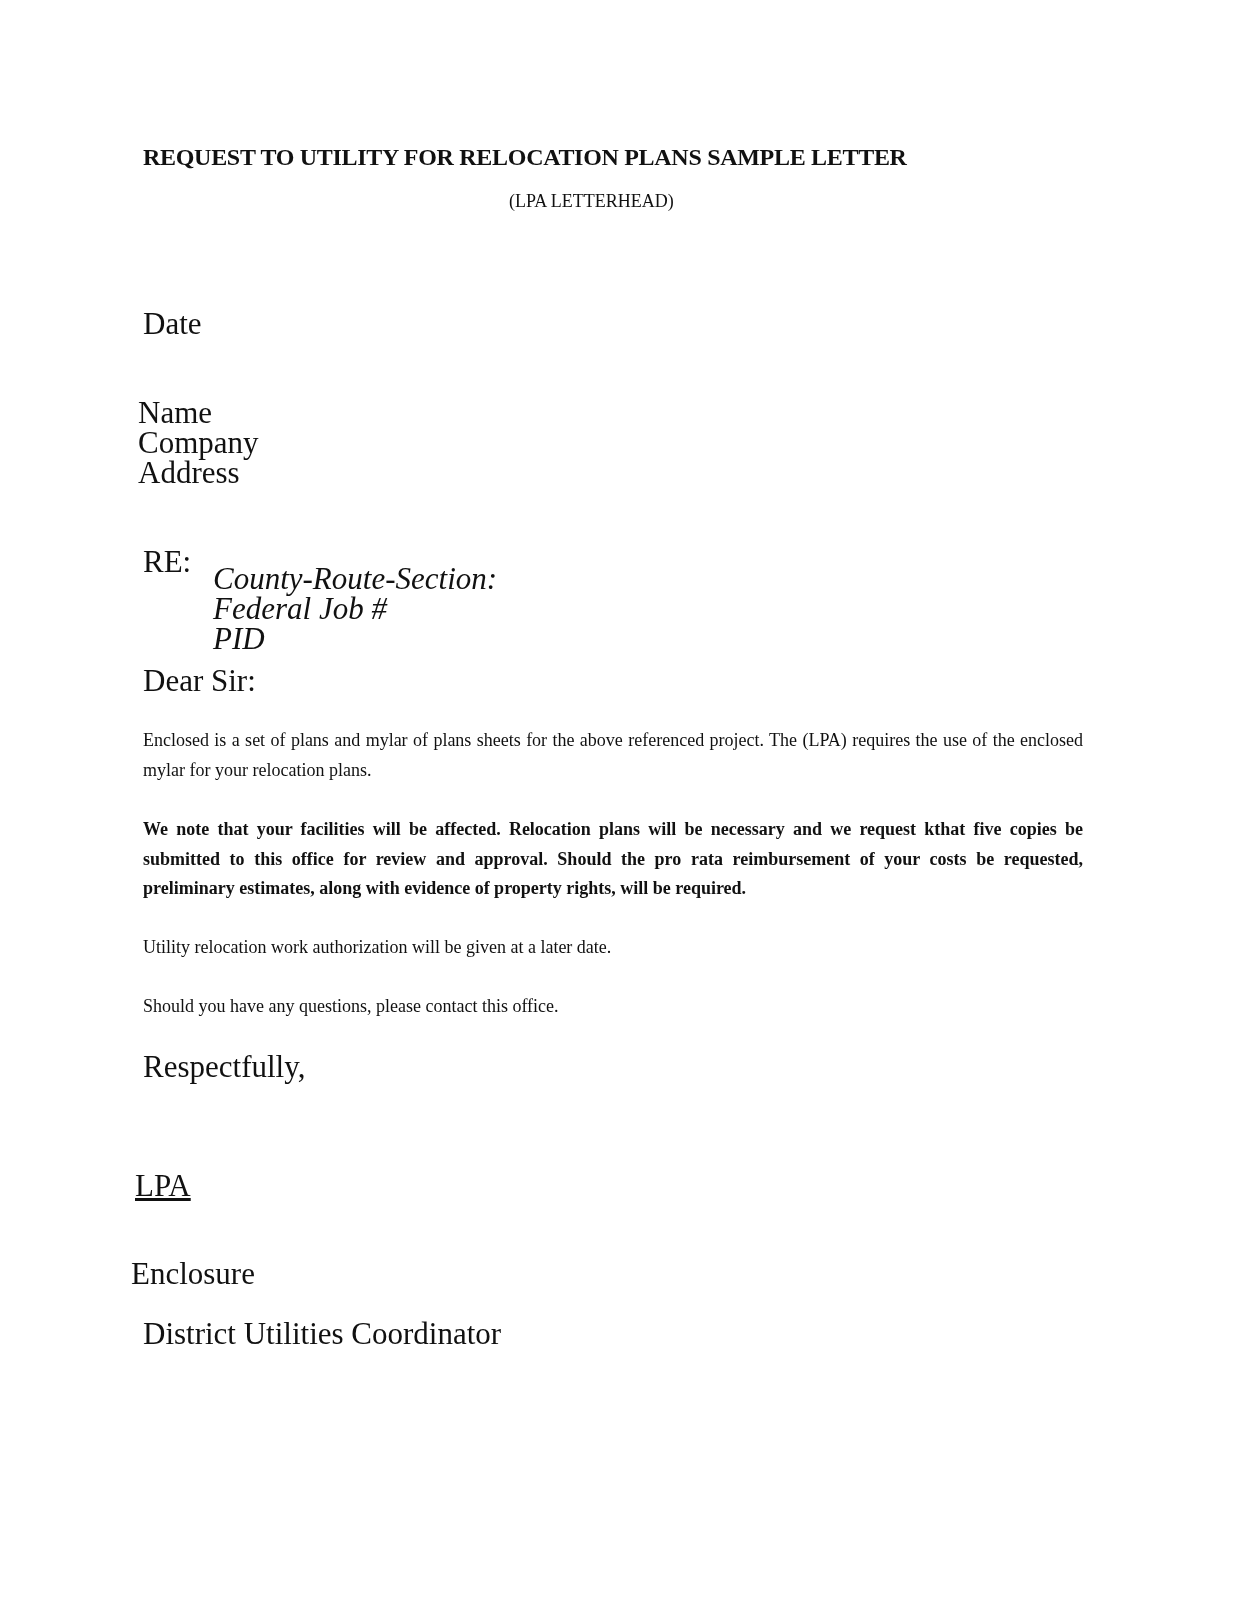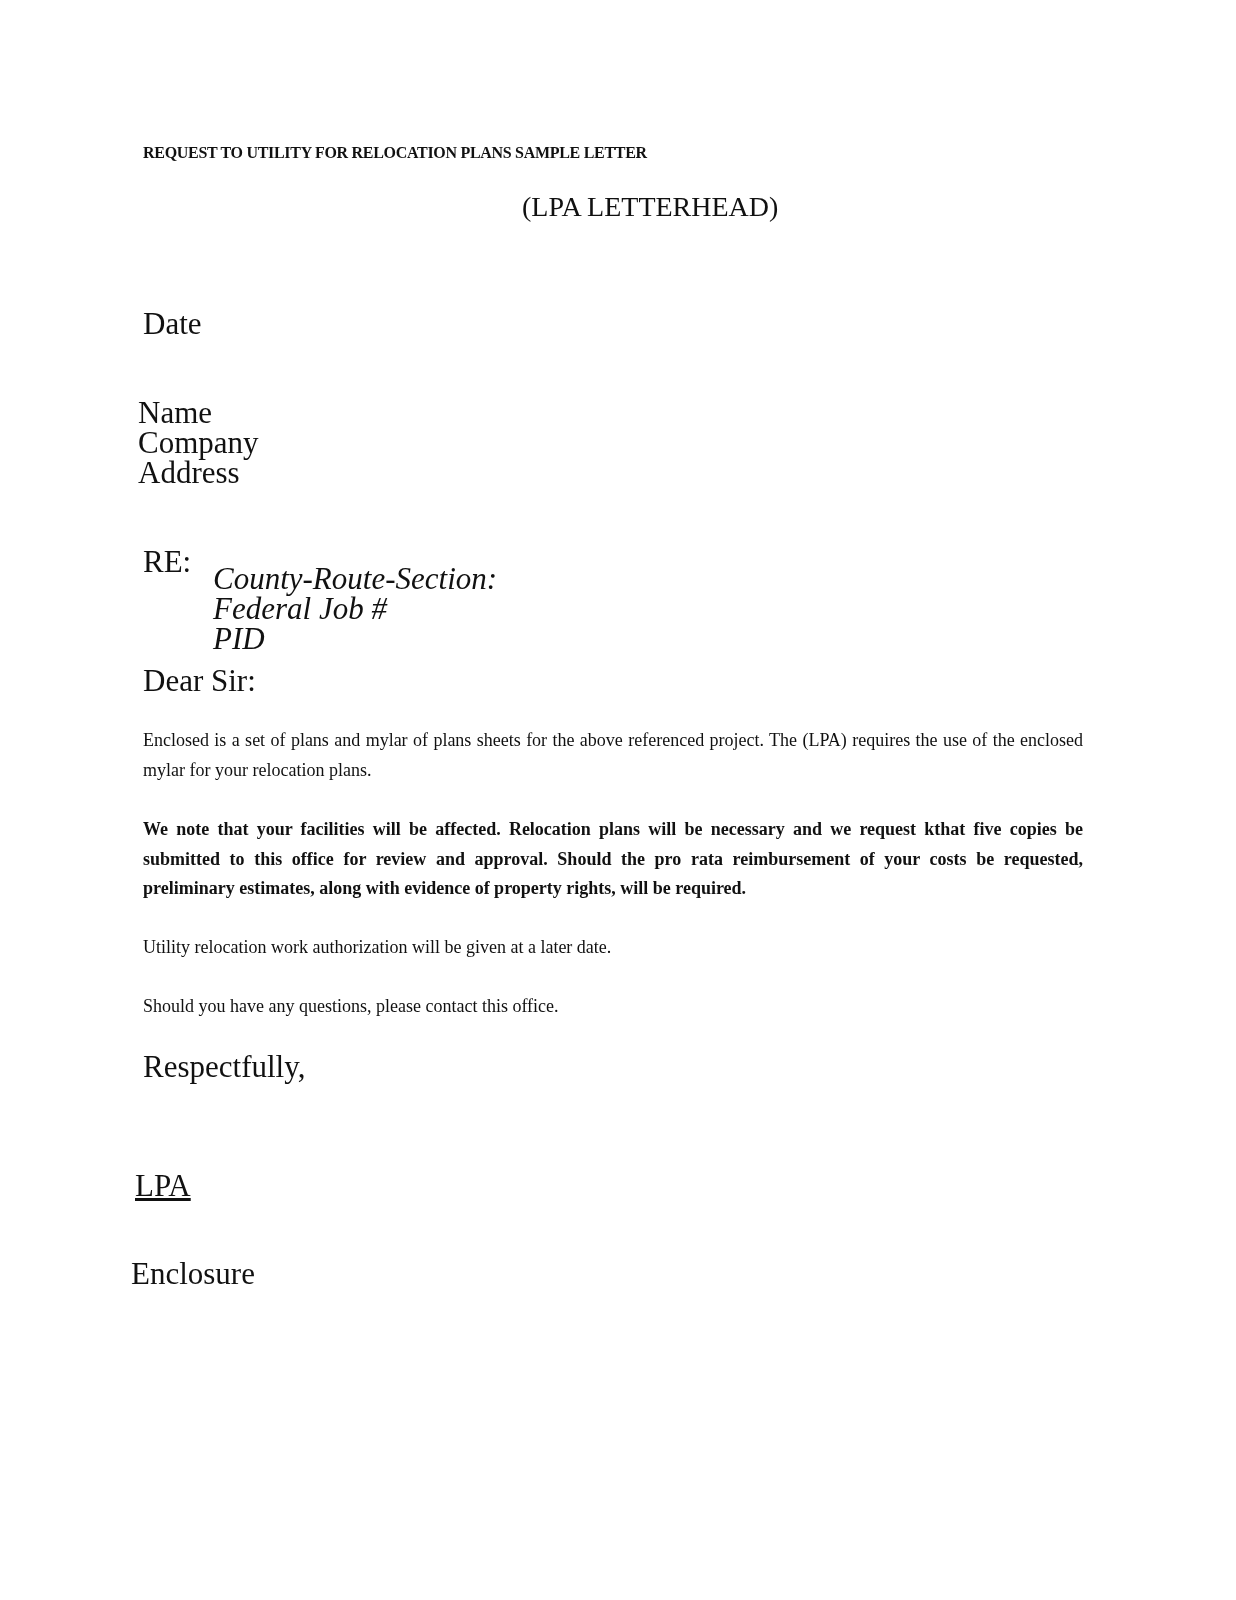--- a/index.html
+++ b/index.html
@@ -1,20 +1,20 @@
 <!DOCTYPE html>
 <html><head>
 <meta charset="utf-8">
 <style>
   html, body { margin: 0; padding: 0; background: #ffffff; }
   body { width: 1236px; height: 1600px; position: relative; overflow: hidden;
          font-family: "Liberation Serif", "DejaVu Serif", serif; color: #111; }
   .abs { position: absolute; white-space: nowrap; }
-  .title { left: 143px; top: 144px; font-size: 16px; font-weight: bold; letter-spacing: -0.3px; }
-  .letterhead { left: 522px; top: 191px; font-size: 28px; }
+  .title { left: 143px; top: 144px; font-size: 24px; font-weight: bold; letter-spacing: -0.3px; }
+  .letterhead { left: 509px; top: 191px; font-size: 18px; }
   .t { font-size: 31px; line-height: 30px; }
   .para { position: absolute; left: 143px; width: 940px; font-size: 18px; line-height: 29.5px; white-space: normal; text-align: justify; }
   .re-label { left: 143px; top: 547px; }
   .re-lines { left: 213px; top: 564px; font-style: italic; }
 </style>
 </head>
 <body>
 
 <div class="abs title">REQUEST TO UTILITY FOR RELOCATION PLANS SAMPLE LETTER</div>
 <div class="abs letterhead">(LPA LETTERHEAD)</div>
@@ -39,13 +39,14 @@
 <div class="para" style="top:726px;">Enclosed is a set of plans and mylar of plans sheets for the above referenced project. The (LPA) requires the use of the enclosed mylar for your relocation plans.</div>
 <div class="para" style="top:815px;font-weight:bold;">We note that your facilities will be affected. Relocation plans will be necessary and  we request kthat five copies be submitted to this office for review and approval. Should the pro rata reimbursement of your costs be requested, preliminary estimates, along with evidence of property rights, will be required.</div>
 <div class="para" style="top:933px;">Utility relocation work authorization will be given at a later date.</div>
 <div class="para" style="top:992px;">Should you have any questions, please contact this office.</div>
 
 <div class="abs t" style="left:143px; top:1052px;">Respectfully,</div>
 <div class="abs t" style="left:135px; top:1171px;text-decoration:underline;">LPA</div>
 <div class="abs t" style="left:131px; top:1259px;">Enclosure</div>
 
 <div class="abs t" style="left:143px; top:1319px;">
+  <div>District Utilities Coordinator</div>
 </div>
 
 </body></html>

